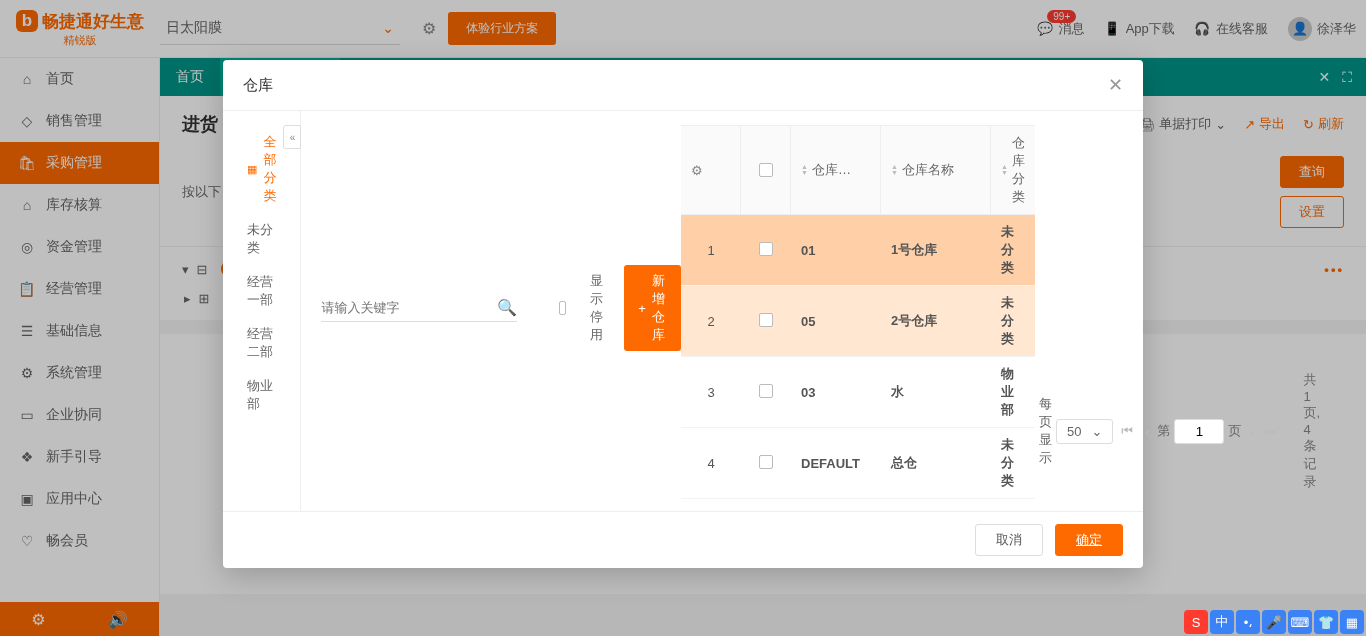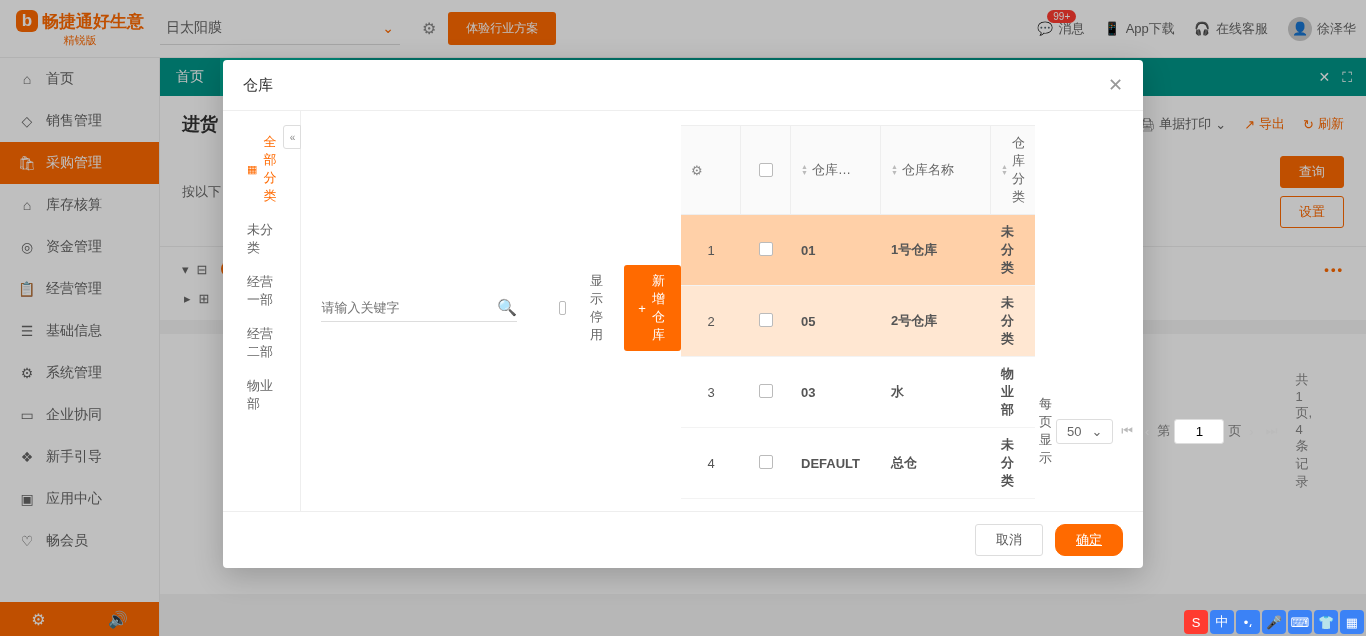--- a/index.html
+++ b/index.html
@@ -82,25 +82,25 @@
 .grid-row.hl1 { background: #ffd0a8; }
 .grid-row.hl2 { background: #ffe7d2; }
 .g-cell { padding: 8px 10px; text-align: center; }
 .g-cell.left { text-align: left; font-weight: bold; }
 .gh-gear { text-align: center; color: #888; }
 
 .pager { display: flex; align-items: center; justify-content: center; gap: 4px; padding: 12px 4px; font-size: 13px; color: #666; margin-top: auto; }
 .pager .sel { border: 1px solid #ddd; padding: 4px 10px; border-radius: 3px; display: flex; align-items: center; gap: 10px; }
 .pager .pginput { width: 50px; border: 1px solid #ddd; border-radius: 3px; padding: 4px 8px; text-align: center; }
 .pager-nav { color: #bbb; cursor: pointer; padding: 0 4px; }
-.pager-info { margin-left: 10px; }
+.pager-info { margin-left: 18px; }
 
 .modal-footer { border-top: 1px solid #eee; padding: 12px 20px; display: flex; justify-content: flex-end; gap: 12px; }
 .btn-default { background: #fff; border: 1px solid #ddd; padding: 6px 20px; border-radius: 3px; cursor: pointer; color: #555; font-size: 13px; }
-.btn-primary { background: #ff6a00; border: 1px solid #ff6a00; padding: 6px 20px; border-radius: 10px; cursor: pointer; color: #fff; font-size: 13px; text-decoration: underline; }
+.btn-primary { background: #ff6a00; border: 1px solid #ff6a00; padding: 6px 20px; border-radius: 3px; cursor: pointer; color: #fff; font-size: 13px; text-decoration: underline; }
 
 
 .ime-bar { position: absolute; right: 0; bottom: 0; display: flex; gap: 2px; padding: 2px; }
 .ime-btn { width: 24px; height: 24px; border-radius: 4px; display: flex; align-items: center; justify-content: center; font-size: 13px; color: #fff; }
 .chk { appearance: none; width: 14px; height: 14px; border: 1px solid #bbb; border-radius: 2px; background: #fff; cursor: pointer; }
 </style>
 </head>
 <body>
 
 <div class="top-header">

